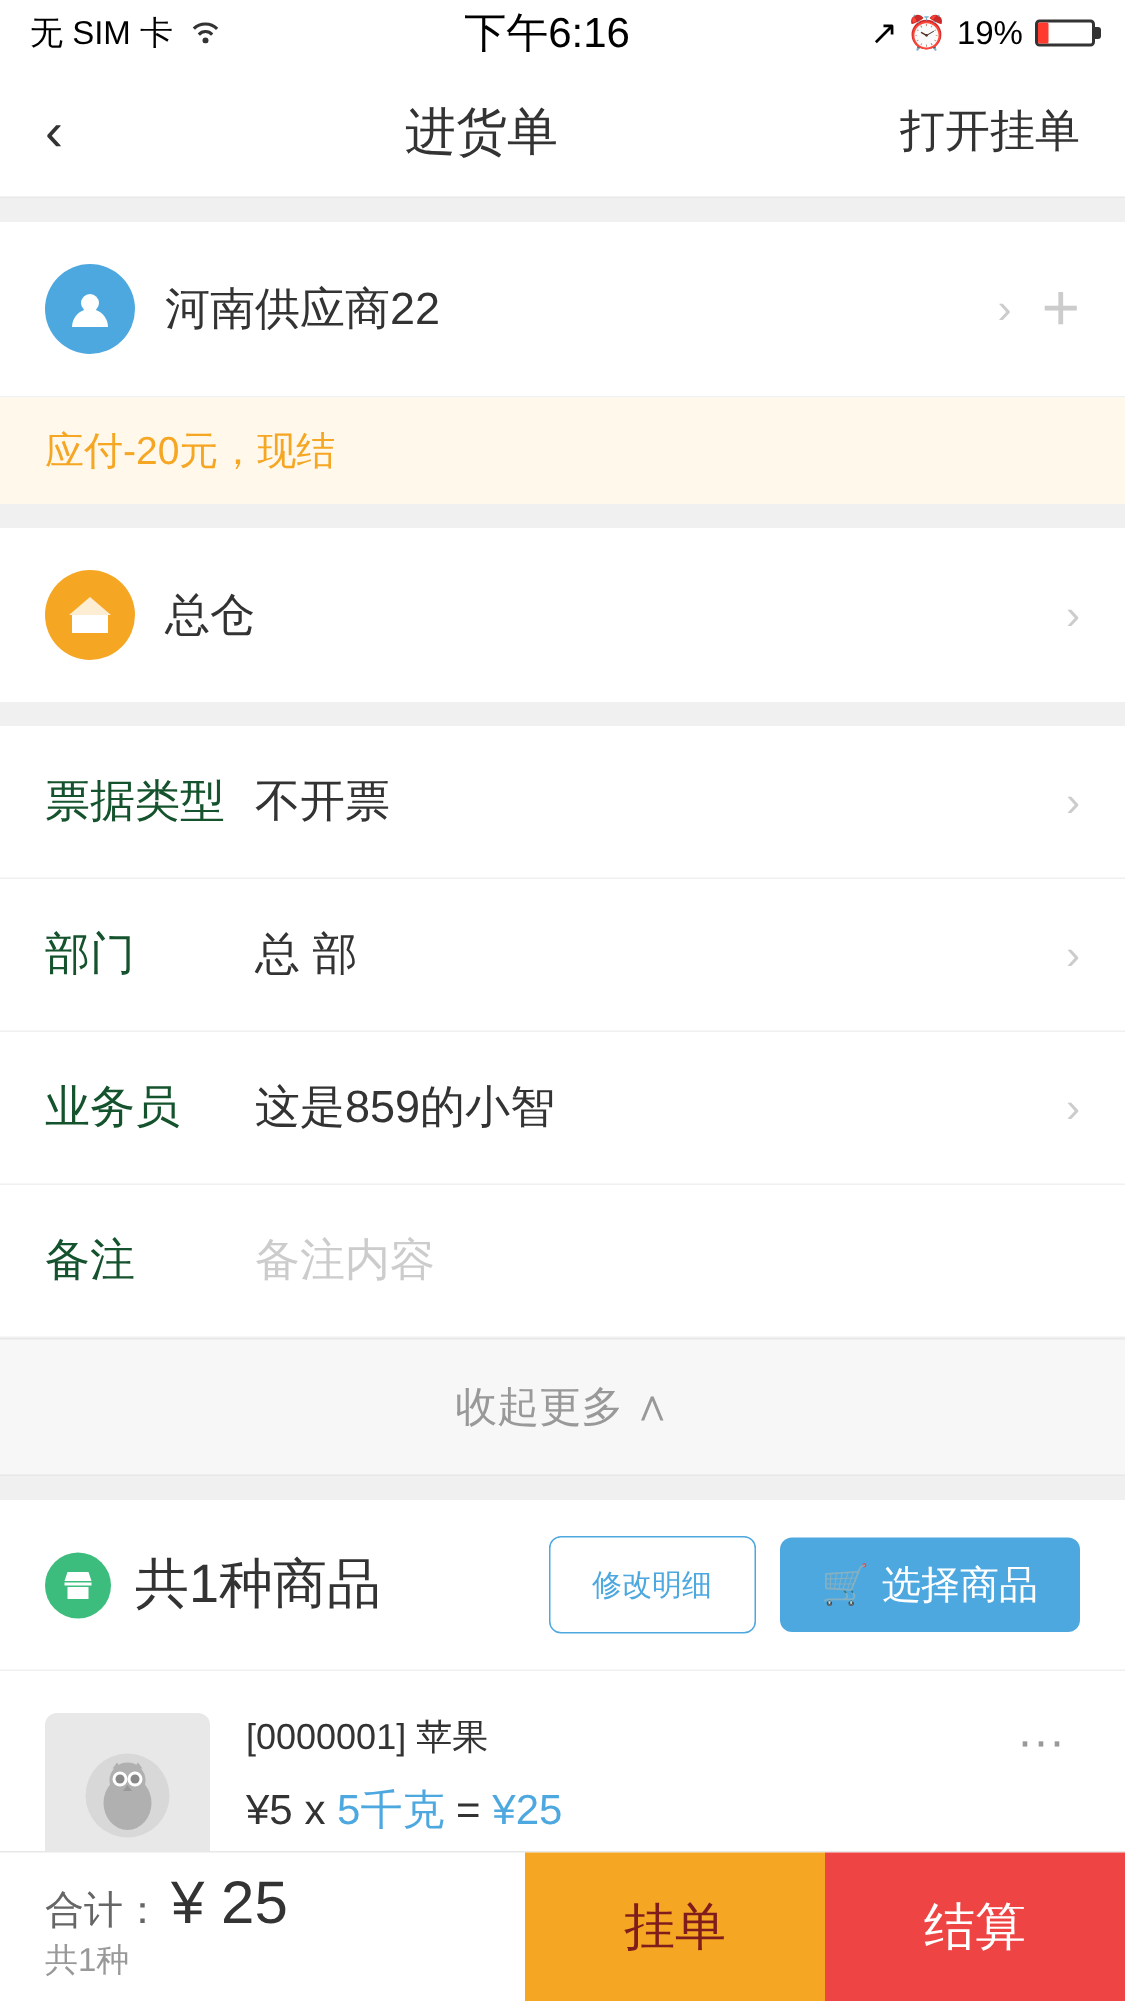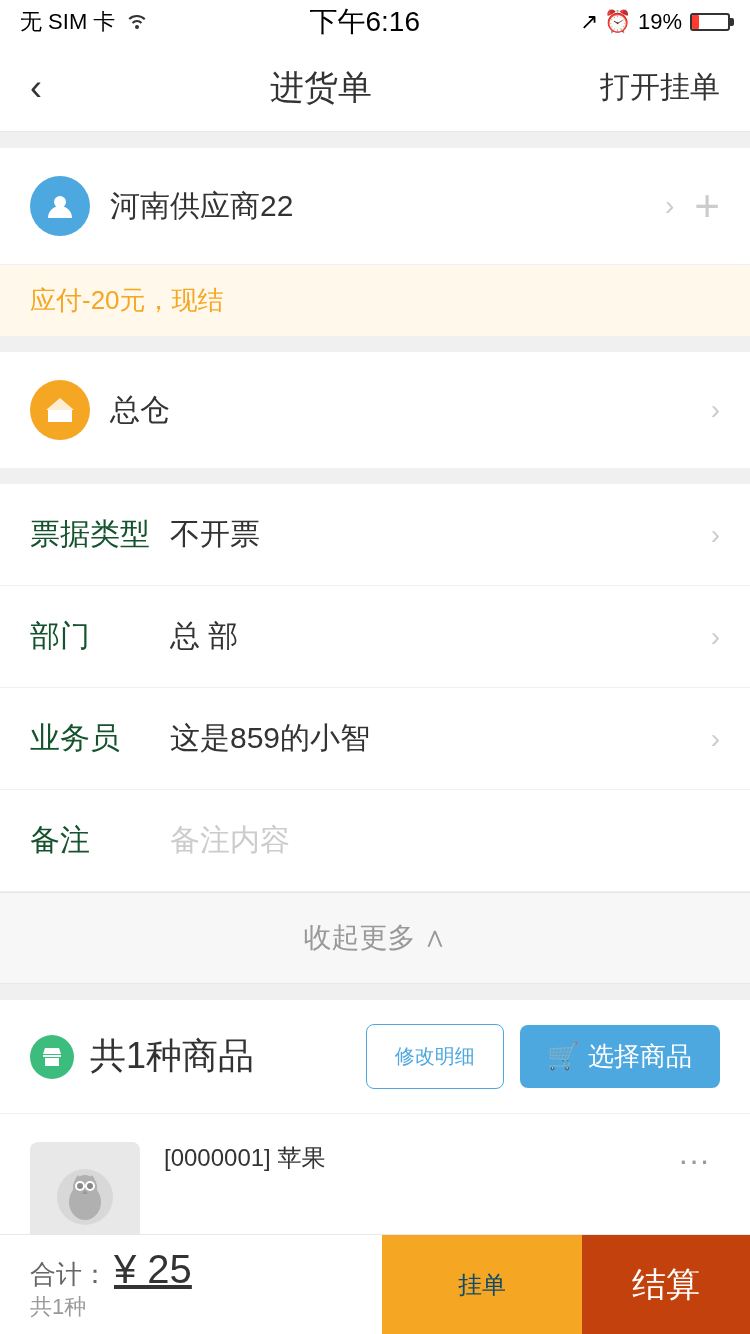--- a/index.html
+++ b/index.html
@@ -211,39 +211,39 @@
       position: fixed;
       bottom: 0;
       left: 0;
       width: 750px;
     }
     .footer-total {
       flex: 1;
       padding: 0 30px;
     }
     .footer-total-label { font-size: 26px; color: #666; }
-    .footer-total-amount { font-size: 40px; color: #333; font-weight: 500; text-decoration: underline; }
+    .footer-total-amount { font-size: 40px; color: #333; font-weight: 500; }
     .footer-total-sub { font-size: 22px; color: #999; }
     .footer-btn-pend {
       background: #f5a623;
-      color: #0c4a6e;
-      font-size: 24px;
+      color: #7f1d1d;
+      font-size: 34px;
       height: 100%;
       width: 200px;
       display: flex;
       align-items: center;
       justify-content: center;
       border: none;
     }
     .footer-btn-settle {
-      background: #c2410c;
+      background: #ef4444;
       color: #fff;
       font-size: 34px;
       height: 100%;
-      width: 168px;
+      width: 200px;
       display: flex;
       align-items: center;
       justify-content: center;
       border: none;
     }
     
     .battery {
       display: inline-block;
       width: 40px;
       height: 18px;
@@ -405,20 +405,26 @@
         <polygon points="20,12 23,8 26,12" fill="#b0b0b0"></polygon>
         <polygon points="34,12 37,8 40,12" fill="#b0b0b0"></polygon>
       </svg>
     </div>
   </div>
   <div class="product-info">
     <div class="product-name">
       <span>[0000001] </span>
       <span>苹果</span>
     </div>
+    <div class="product-price">
+      <span>¥5 x </span>
+      <span class="blue">5千克</span>
+      <span> = </span>
+      <span class="blue">¥25</span>
+    </div>
   </div>
   <span class="product-more">···</span>
 </div>
 
 <div style="height:100px;"></div>
 
 <div class="footer">
   <div class="footer-total">
     <div style="display:flex;align-items:baseline;gap:6px;">
       <span class="footer-total-label">合计：</span>

